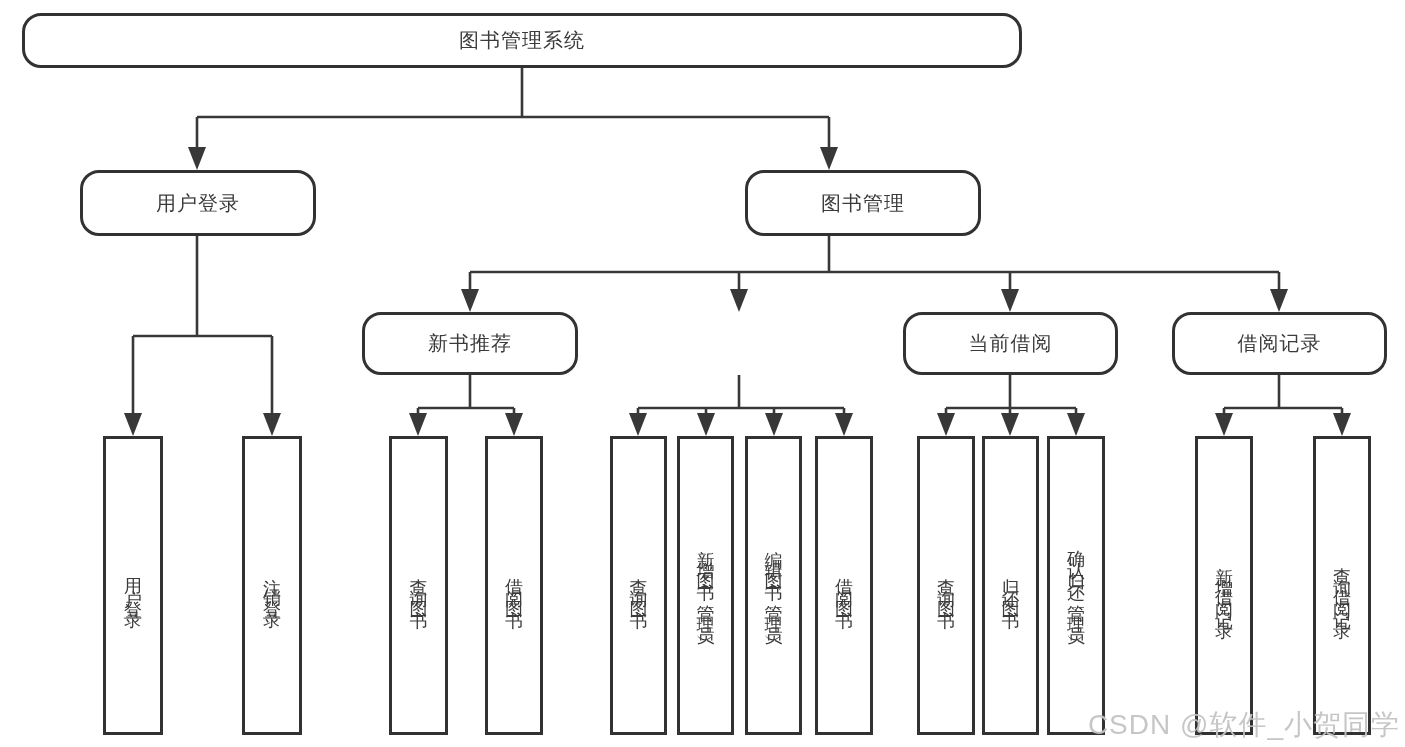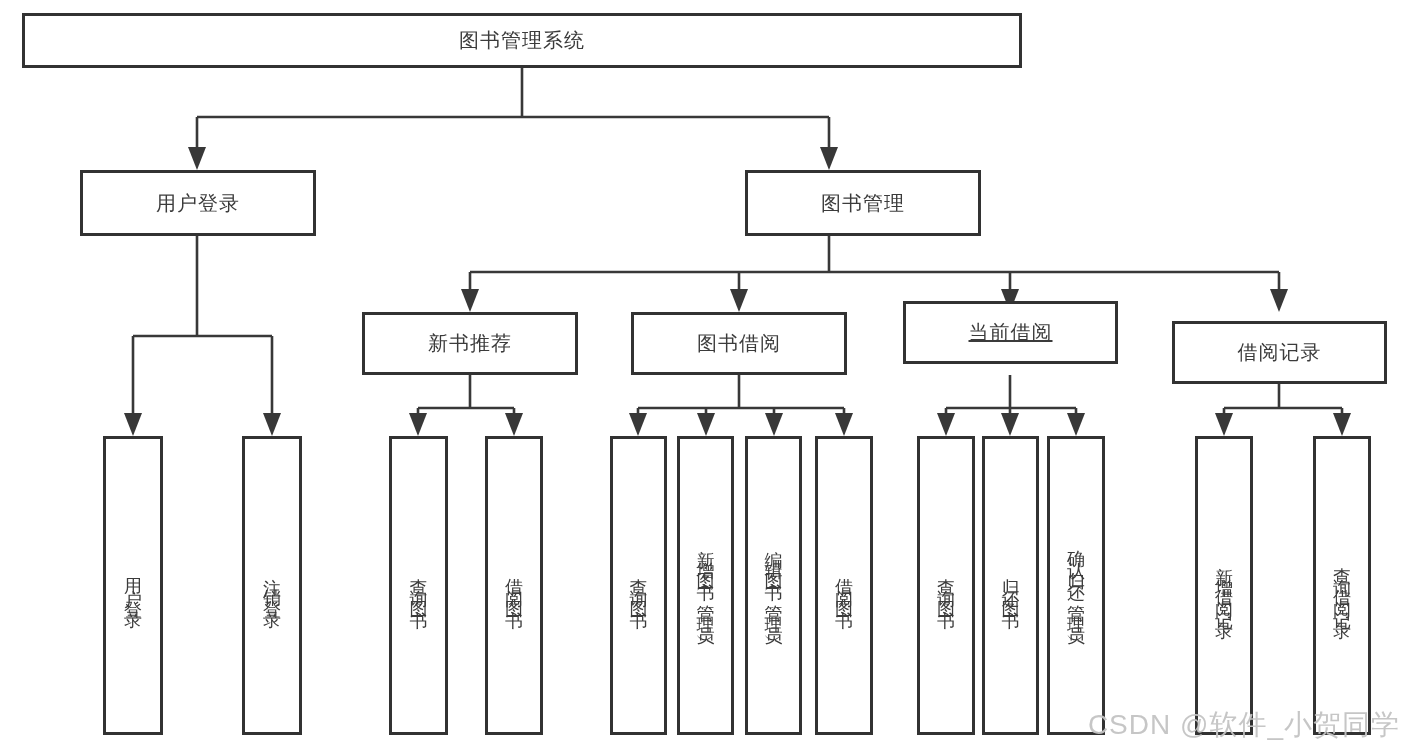--- a/index.html
+++ b/index.html
@@ -21,36 +21,36 @@
     position: absolute;
     box-sizing: border-box;
     border: 3px solid #323232;
     background: #ffffff;
     display: flex;
     align-items: center;
     justify-content: center;
     color: #3b3b3b;
     z-index: 2;
   }
-  .hbox { font-size: 20px; letter-spacing: 1px; }
+  .hbox { font-size: 20px; letter-spacing: 1px; border-radius: 19px; }
   .vbox { font-size: 18px; }
   .vbox .vtext {
     writing-mode: vertical-rl;
     text-orientation: mixed;
     letter-spacing: 11px;
     line-height: 1;
   }
   
   .n-root   { left: 22px;   top: 13px;  width: 1000px; height: 55px; }
   .n-login  { left: 80px;   top: 170px; width: 236px;  height: 66px; }
   .n-mgmt   { left: 745px;  top: 170px; width: 236px;  height: 66px; }
   .n-rec    { left: 362px;  top: 312px; width: 216px;  height: 63px; }
   .n-borrow { left: 631px;  top: 312px; width: 216px;  height: 63px; }
-  .n-cur    { left: 903px;  top: 301px; width: 215px;  height: 63px; text-decoration: underline; }
-  .n-recd   { left: 1172px; top: 312px; width: 215px;  height: 63px; margin-top: 9px; }
+  .n-cur    { left: 903px;  top: 312px; width: 215px;  height: 63px; }
+  .n-recd   { left: 1172px; top: 312px; width: 215px;  height: 63px; }
   .lf { top: 436px; height: 299px; }
   .lf-a1 { left: 103px;  width: 60px; }
   .lf-a2 { left: 242px;  width: 60px; }
   .lf-b1 { left: 389px;  width: 59px; }
   .lf-b2 { left: 485px;  width: 58px; }
   .lf-c1 { left: 610px;  width: 57px; }
   .lf-c2 { left: 677px;  width: 57px; }
   .lf-c3 { left: 745px;  width: 57px; }
   .lf-c4 { left: 815px;  width: 58px; }
   .lf-d1 { left: 917px;  width: 58px; }
@@ -121,23 +121,20 @@
   <div class="box hbox n-login">
     <span>用户登录</span>
   </div>
   <div class="box hbox n-mgmt">
     <span>图书管理</span>
   </div>
 
   <div class="box hbox n-rec">
     <span>新书推荐</span>
   </div>
-  <div class="box hbox n-borrow">
-    <span>图书借阅</span>
-  </div>
   <div class="box hbox n-cur">
     <span>当前借阅</span>
   </div>
   <div class="box hbox n-recd">
     <span>借阅记录</span>
   </div>
 
   <div class="box vbox lf lf-a1">
     <span class="vtext">用户登录</span>
   </div>

